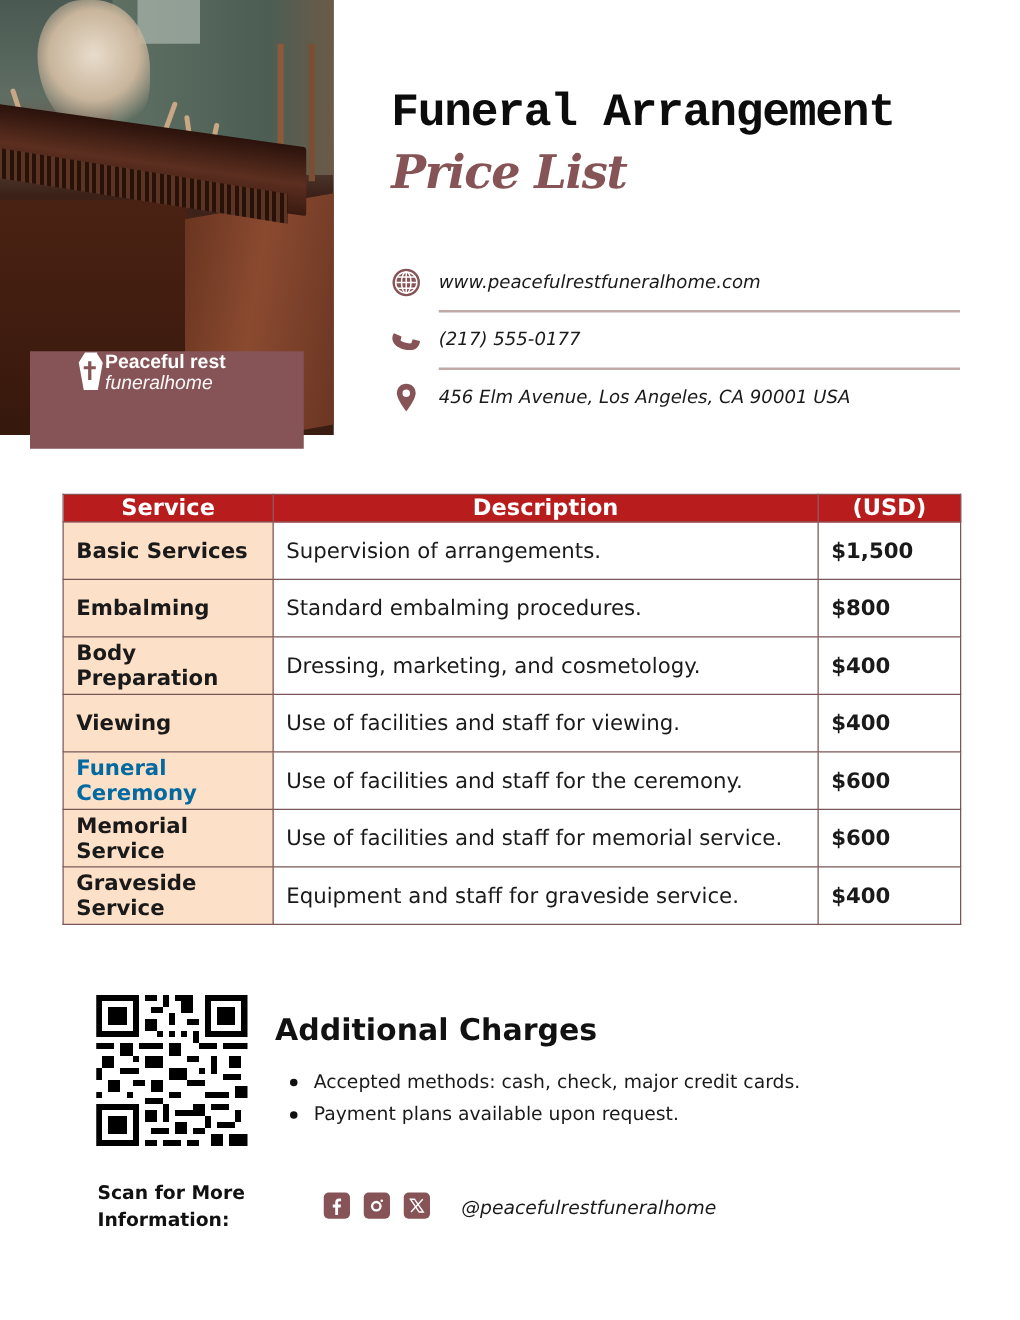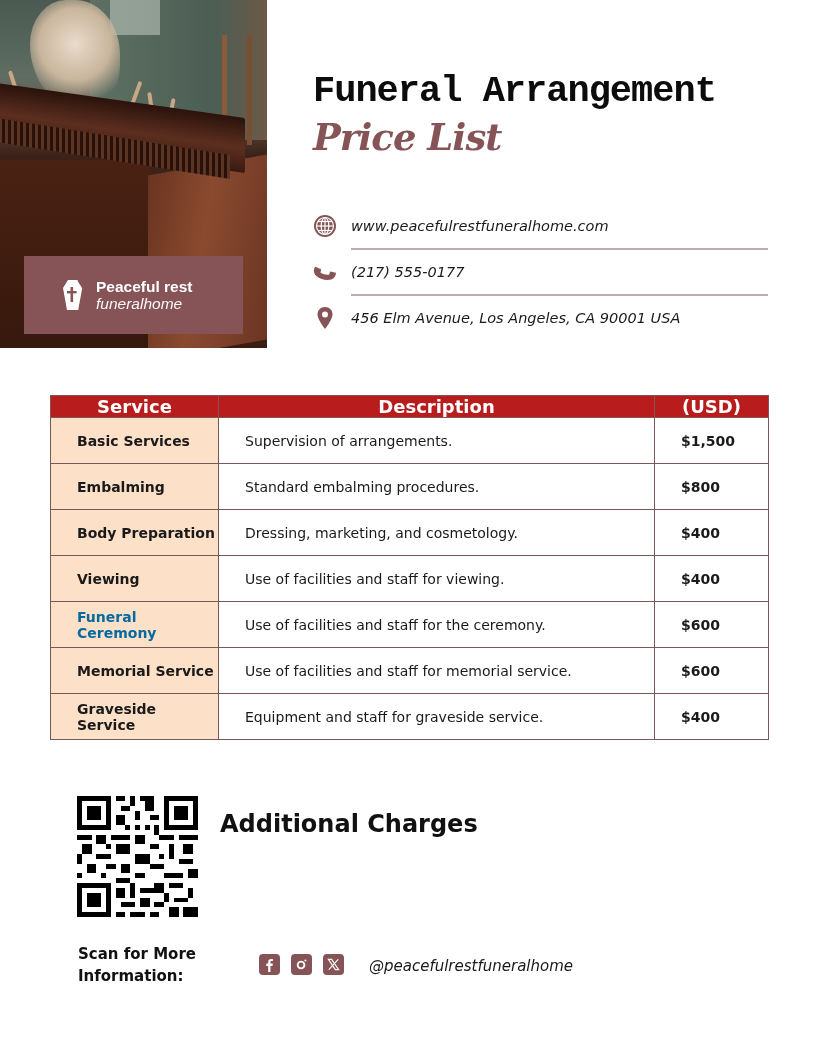--- a/index.html
+++ b/index.html
@@ -15,22 +15,22 @@
     .photo .window { position: absolute; left: 110px; top: 0; width: 50px; height: 35px; background: #b9c4bd; opacity: .6; }
     .photo .flowers { position: absolute; left: 30px; top: 0; width: 90px; height: 110px; border-radius: 40% 50% 40% 60%; background: radial-gradient(circle at 50% 40%, #e8dccb 0%, #c9b59c 45%, rgba(150,120,90,0) 75%); }
     .photo .chair { position: absolute; left: 222px; top: 35px; width: 30px; height: 110px; border-left: 5px solid #8a5a3a; border-right: 5px solid #7a4e32; }
     .photo .lid { position: absolute; left: -10px; top: 100px; width: 255px; height: 55px; transform: skewY(8deg); background: linear-gradient(180deg,#2a120b,#5c2f20 55%,#3a1a10); border-radius: 2px; }
     .photo .trim { position: absolute; left: -10px; top: 136px; width: 240px; height: 24px; transform: skewY(9deg); background: repeating-linear-gradient(90deg,#2a1108 0 3px,#5a3424 3px 6px); }
     .photo .body-l { position: absolute; left: 0; top: 160px; width: 150px; height: 190px; background: linear-gradient(180deg,#4a2213,#36180c); }
     .photo .body-r { position: absolute; left: 148px; top: 165px; width: 119px; height: 185px; background: linear-gradient(100deg,#6a3520,#8a4a30 45%,#6b3623); transform: skewY(-10deg); }
     .photo .plant { position: absolute; width: 4px; background: #c9a784; border-radius: 3px; }
 
     .logo-box {
-      position: absolute; left: 24px; top: 256px; width: 219px; height: 78px;
-      background: #865456; display: flex; align-items: center; padding-left: 38px; gap: 12px;
+      position: absolute; left: 24px; top: 281px; width: 219px; height: 78px;
+      background: #865456; display: flex; align-items: flex-start; padding-left: 38px; 
     }
     .logo-box svg { width: 22px; height: 32px; flex: none; }
     .logo-text { color: #fff; line-height: 17px; }
     .logo-line1 { font-family: "Liberation Sans", sans-serif; font-weight: bold; font-size: 15.5px; display: block; }
     .logo-line2 { font-family: "Liberation Sans", sans-serif; font-style: italic; font-size: 15.5px; display: block; opacity: .95; }
 
     
     .title { position: absolute; left: 313px; top: 68px; }
     .title-1 { font-family: Liberation Mono, monospace; font-weight: bold; font-size: 37px; letter-spacing: -1px; color: #0c0c0c; line-height: 46px; display: block; }
     .title-2 { font-family: "DejaVu Serif", serif; font-weight: bold; font-style: italic; font-size: 37px; letter-spacing: -1px; color: #865456; line-height: 46px; display: block; }
@@ -43,21 +43,21 @@
     .contact-row .txt { font-family: "DejaVu Sans", sans-serif; font-style: italic; font-size: 14.5px; color: #1a1a1a; }
     .contact-sep { margin-left: 39px; height: 2px; background: #bfa9a9; }
 
     
     .price-table { position: absolute; left: 50px; top: 395px; width: 719px; border-collapse: collapse; }
     .price-table th {
       background: #b91c1c; color: #fff; font-family: "DejaVu Sans", sans-serif; font-weight: bold; font-size: 18px;
       height: 22px; text-align: center; border: 1px solid #865456;
     }
     .price-table td {
-      border: 1.5px solid #7a5757; height: 46px; font-size: 14px; color: #1a1a1a; padding-left: 26px;
+      border: 1.5px solid #7a5757; height: 46px; font-size: 17px; color: #1a1a1a; padding-left: 10px;
     }
     .price-table td.svc { background: #fde0c8; font-weight: bold; width: 168px; }
     .price-table td.desc { width: 436px; }
     .price-table td.price { font-weight: bold; }
     .price-table tr.muted td.svc { color: #0369a1; }
 
     
     .qr { position: absolute; left: 77px; top: 796px; width: 121px; height: 121px; }
     .scan { position: absolute; left: 78px; top: 943px; font-weight: bold; font-size: 15px; line-height: 22px; color: #111; }
 
@@ -266,20 +266,24 @@
     <rect x="22" y="23" width="3" height="2"></rect>
   </g>
 </svg>
 <div class="scan">
   <div>Scan for More</div>
   <div>Information:</div>
 </div>
 
 <div class="addl">
   <h2>Additional Charges</h2>
+  <ul>
+    <li>Accepted methods: cash, check, major credit cards.</li>
+    <li>Payment plans available upon request.</li>
+  </ul>
 </div>
 
 <div class="social">
   <span class="sbtn">
     <svg viewBox="0 0 16 16">
         <path d="M9 16 V9.5 H11.2 L11.5 7 H9 V5.5 C9 4.8 9.3 4.3 10.3 4.3 H11.6 V2.1 C11.3 2 10.6 2 9.8 2 C7.9 2 6.6 3.1 6.6 5.2 V7 H4.5 V9.5 H6.6 V16 Z" fill="#fff"></path>
       </svg>
   </span>
   <span class="sbtn">
     <svg viewBox="0 0 16 16">

